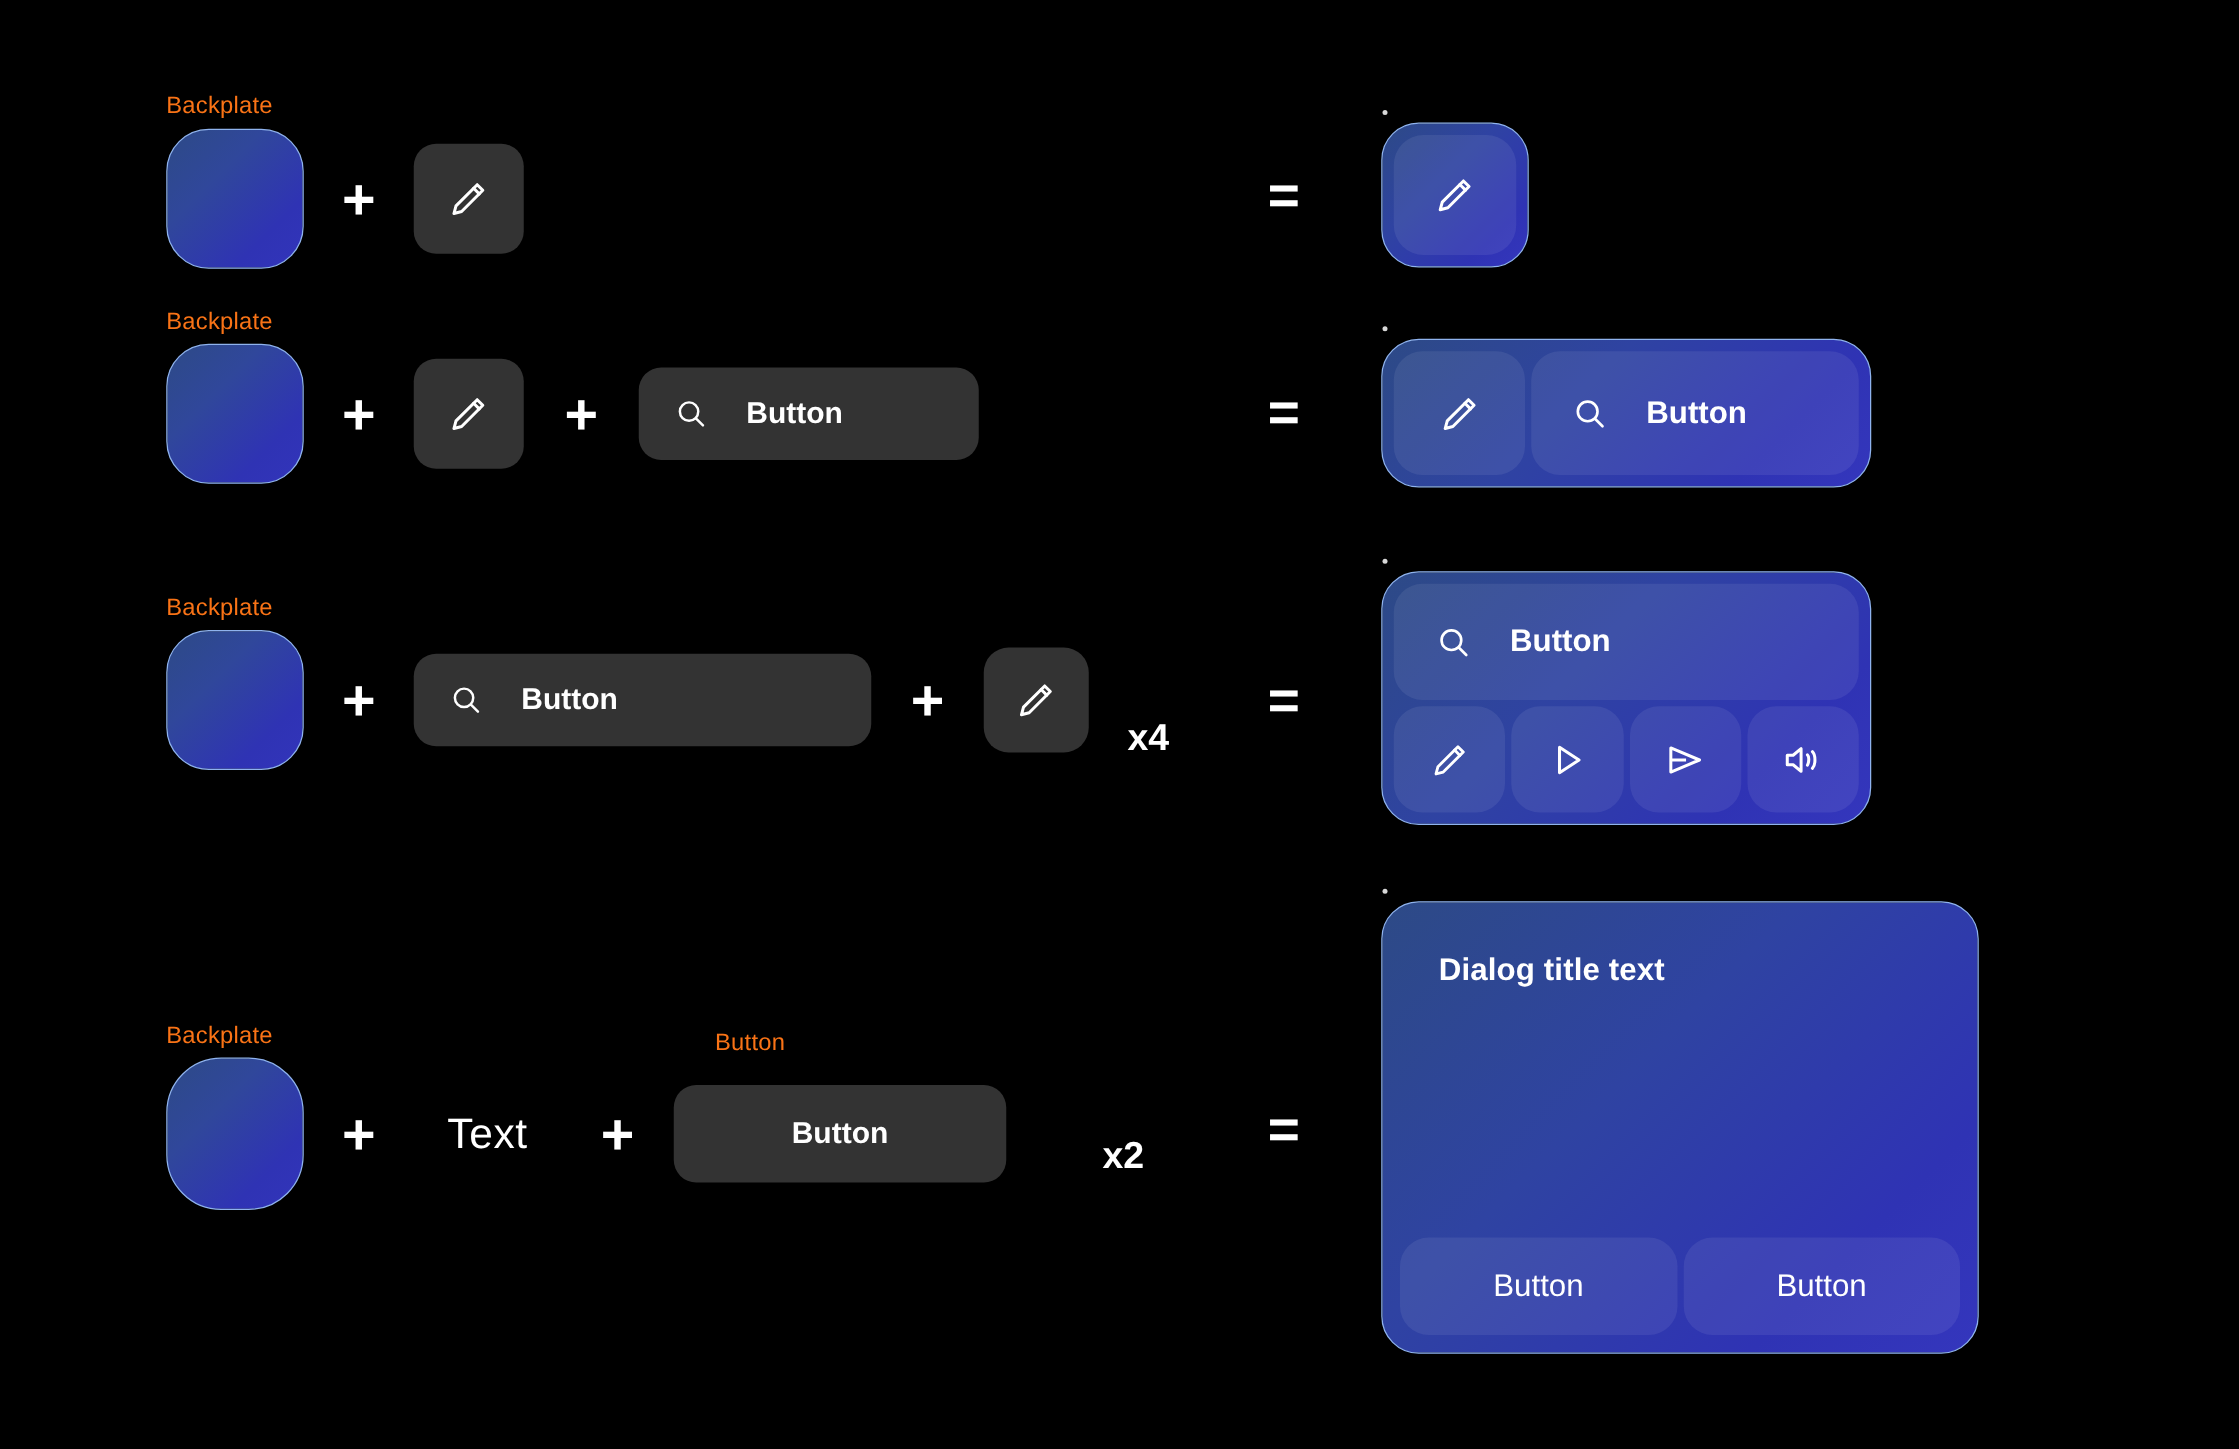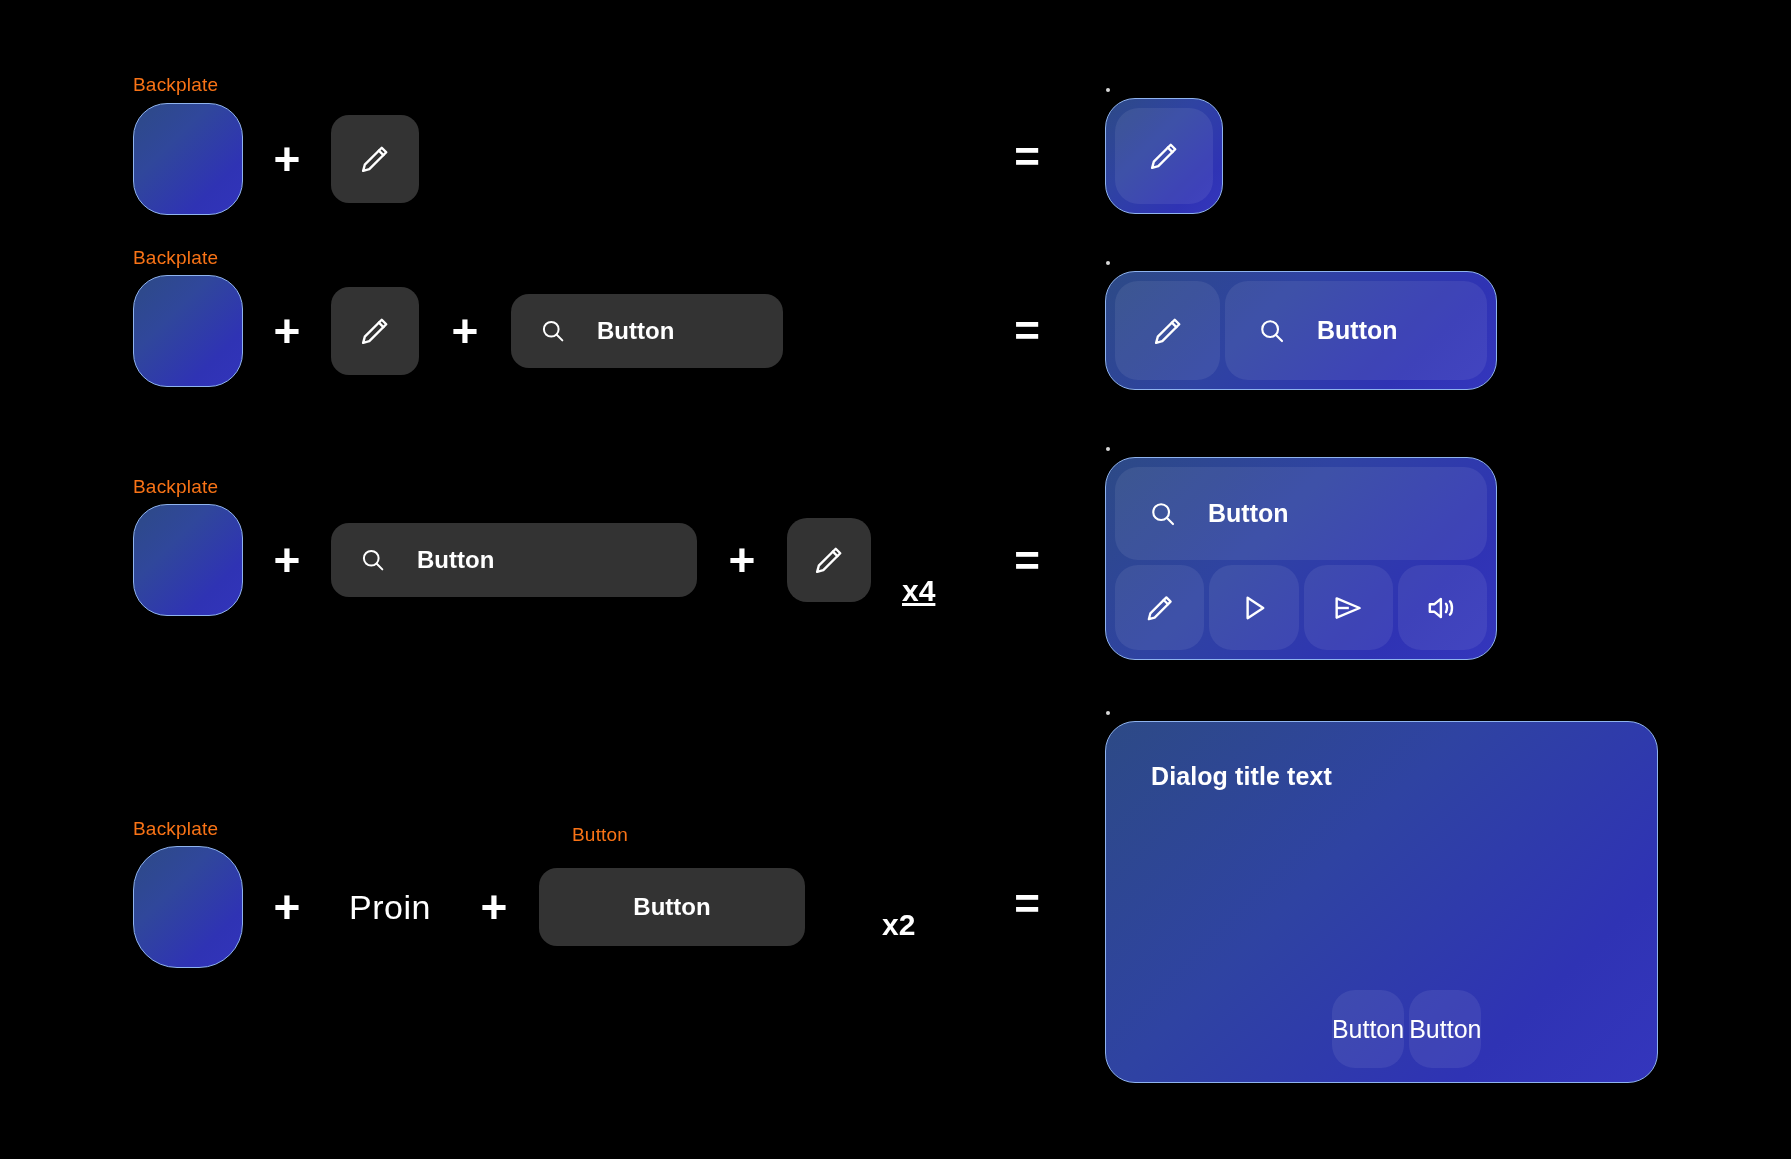--- a/index.html
+++ b/index.html
@@ -208,26 +208,26 @@
   #result-3 .g-icons .glass {
     flex: 1 1 0;
     border-radius: 23px;
     justify-content: center;
   }
 
   
   #result-4 {
     left: 1105px;
     top: 721px;
-    width: 553px;
+    width: 478px;
     height: 362px;
     border-radius: 30px;
     padding: 14px;
     display: flex;
-    flex-direction: row;
+    flex-direction: column;
   }
   #dialog-title {
     font-size: 25px;
     font-weight: 700;
     color: #ffffff;
     margin: 26px 0 0 31px;
     letter-spacing: .1px;
   }
   #dialog-body {
     font-size: 23px;
@@ -352,21 +352,21 @@
   <div class="op" style="width:90px; height:112px;">+</div>
   <div class="chip chip-icon sm">
     <span>
       <svg width="36" height="36" viewBox="0 0 24 24" fill="none" stroke="#ffffff" stroke-width="1.6" stroke-linecap="round" stroke-linejoin="round">
         <path d="M16.5 4.5l3 3L8.2 18.8l-4.1 1.1 1.1-4.1z"></path>
         <path d="M14.6 6.4l3 3"></path>
       </svg>
     </span>
   </div>
 </div>
-<div class="mult" style="left:902px; top:574px;text-decoration:underline;">x4</div>
+<div class="mult" style="left:902px; top:574px;">x4</div>
 
 <div class="op op-eq" style="position:absolute; left:1004px; top:536px; width:46px; height:50px;">=</div>
 
 <div class="dot" style="left:1106px; top:447px;"></div>
 <div class="result" id="result-3">
   <div class="glass g-top">
     <span>
       <svg width="30" height="30" viewBox="0 0 24 24" fill="none" stroke="#ffffff" stroke-width="1.7" stroke-linecap="round">
         <circle cx="10.5" cy="10.5" r="6.3"></circle>
         <path d="M15.2 15.2L20 20"></path>
@@ -409,21 +409,21 @@
     </div>
   </div>
 </div>
 
 <div class="caption" style="left:133px; top:818px;">Backplate</div>
 <div class="caption" style="left:572px; top:824px;">Button</div>
 
 <div class="row" style="left:133px; top:846px; gap:0;">
   <div class="backplate tall"></div>
   <div class="op" style="width:88px; height:122px;">+</div>
-  <div class="text-token" style="width:118px; text-align:center;">Proin</div>
+  <div class="text-token" style="width:118px; text-align:center;">Text</div>
   <div class="op" style="width:90px; height:122px;">+</div>
   <div class="chip chip-plain" style="width:266px;">
     <span class="lbl" style="font-size:24px; font-weight:600;">Button</span>
   </div>
 </div>
 <div class="mult" style="left:858px; top:908px;margin-left:24px;">x2</div>
 
 <div class="op op-eq" style="position:absolute; left:1004px; top:879px; width:46px; height:50px;">=</div>
 
 <div class="dot" style="left:1106px; top:711px;"></div>

